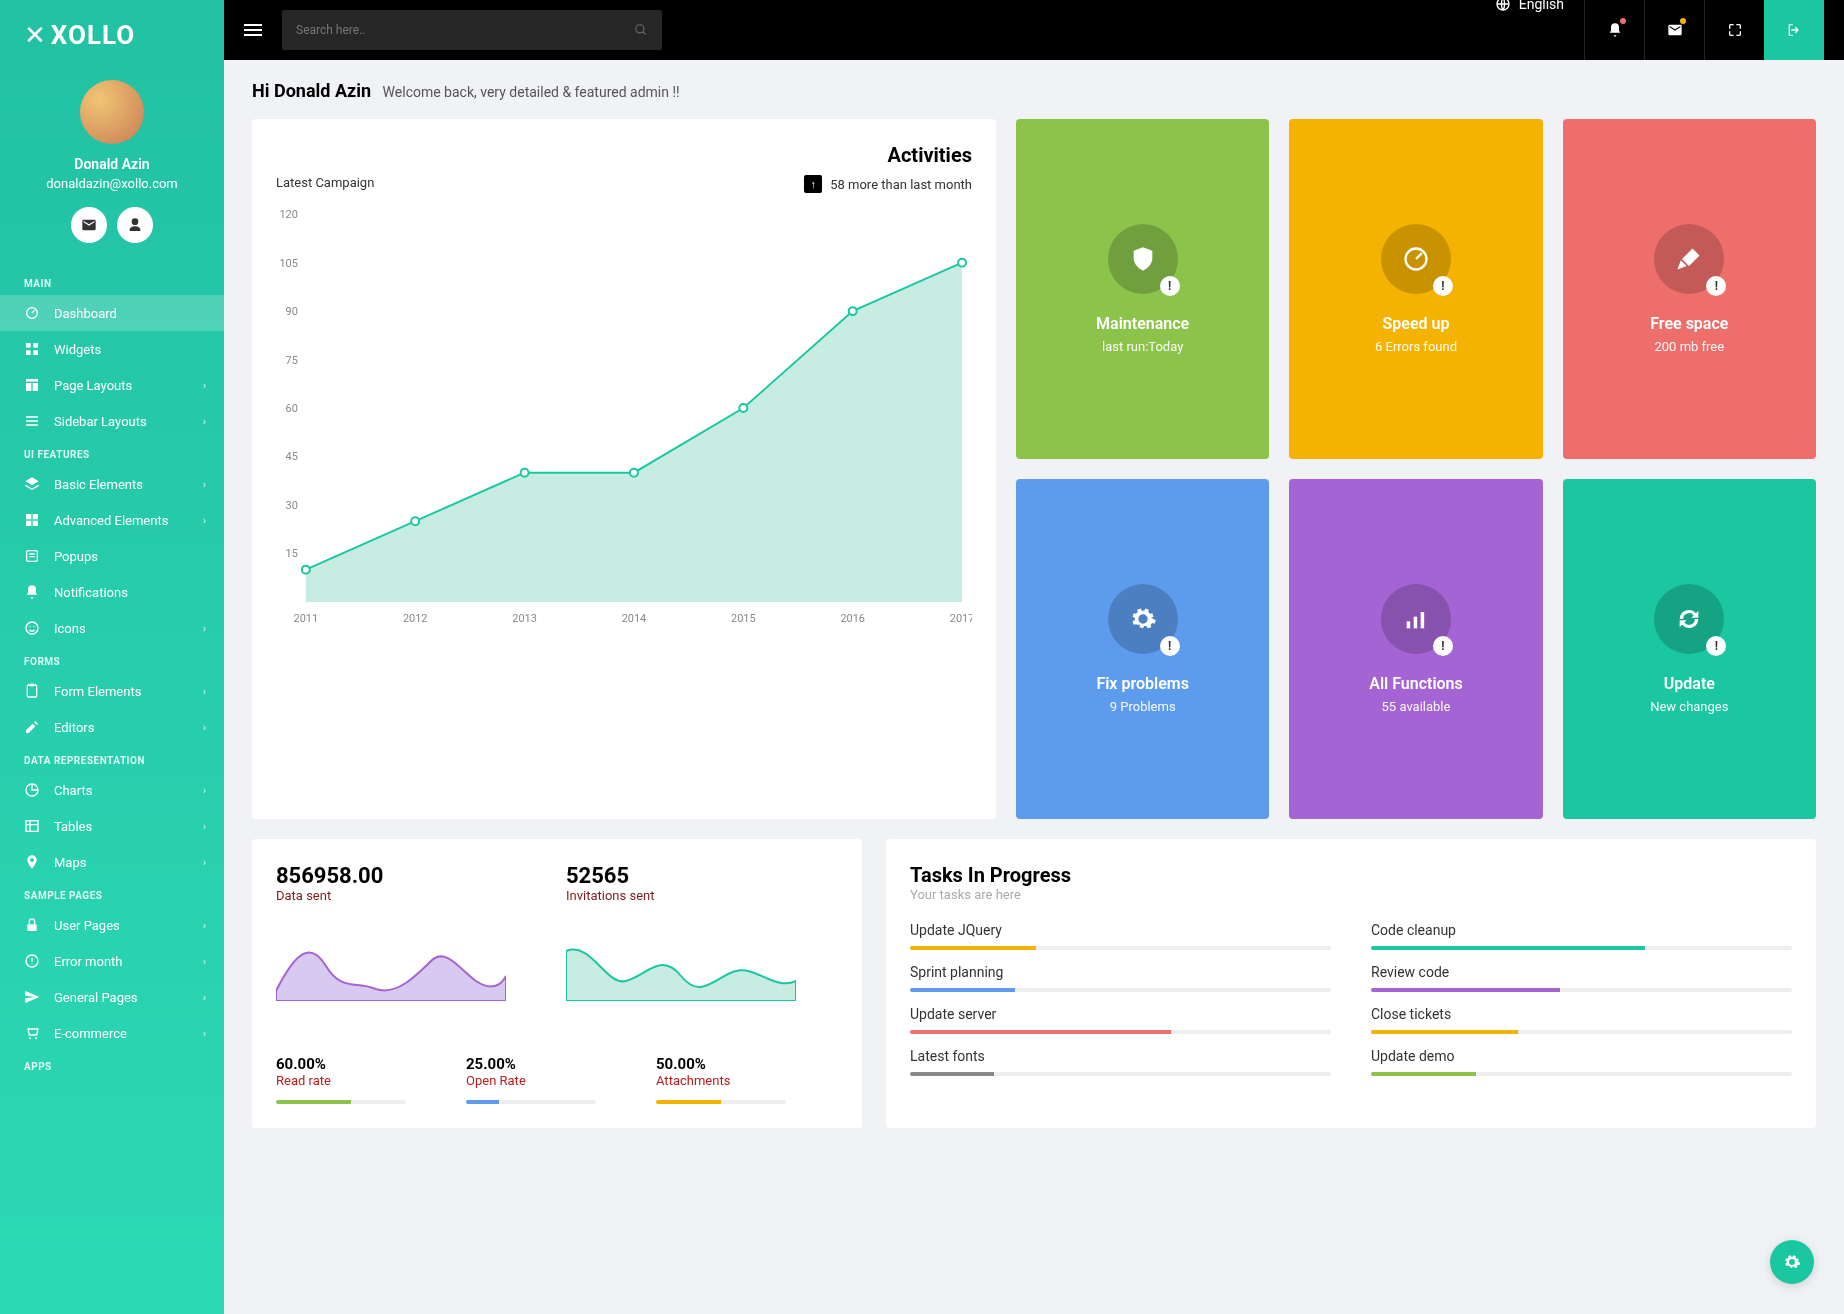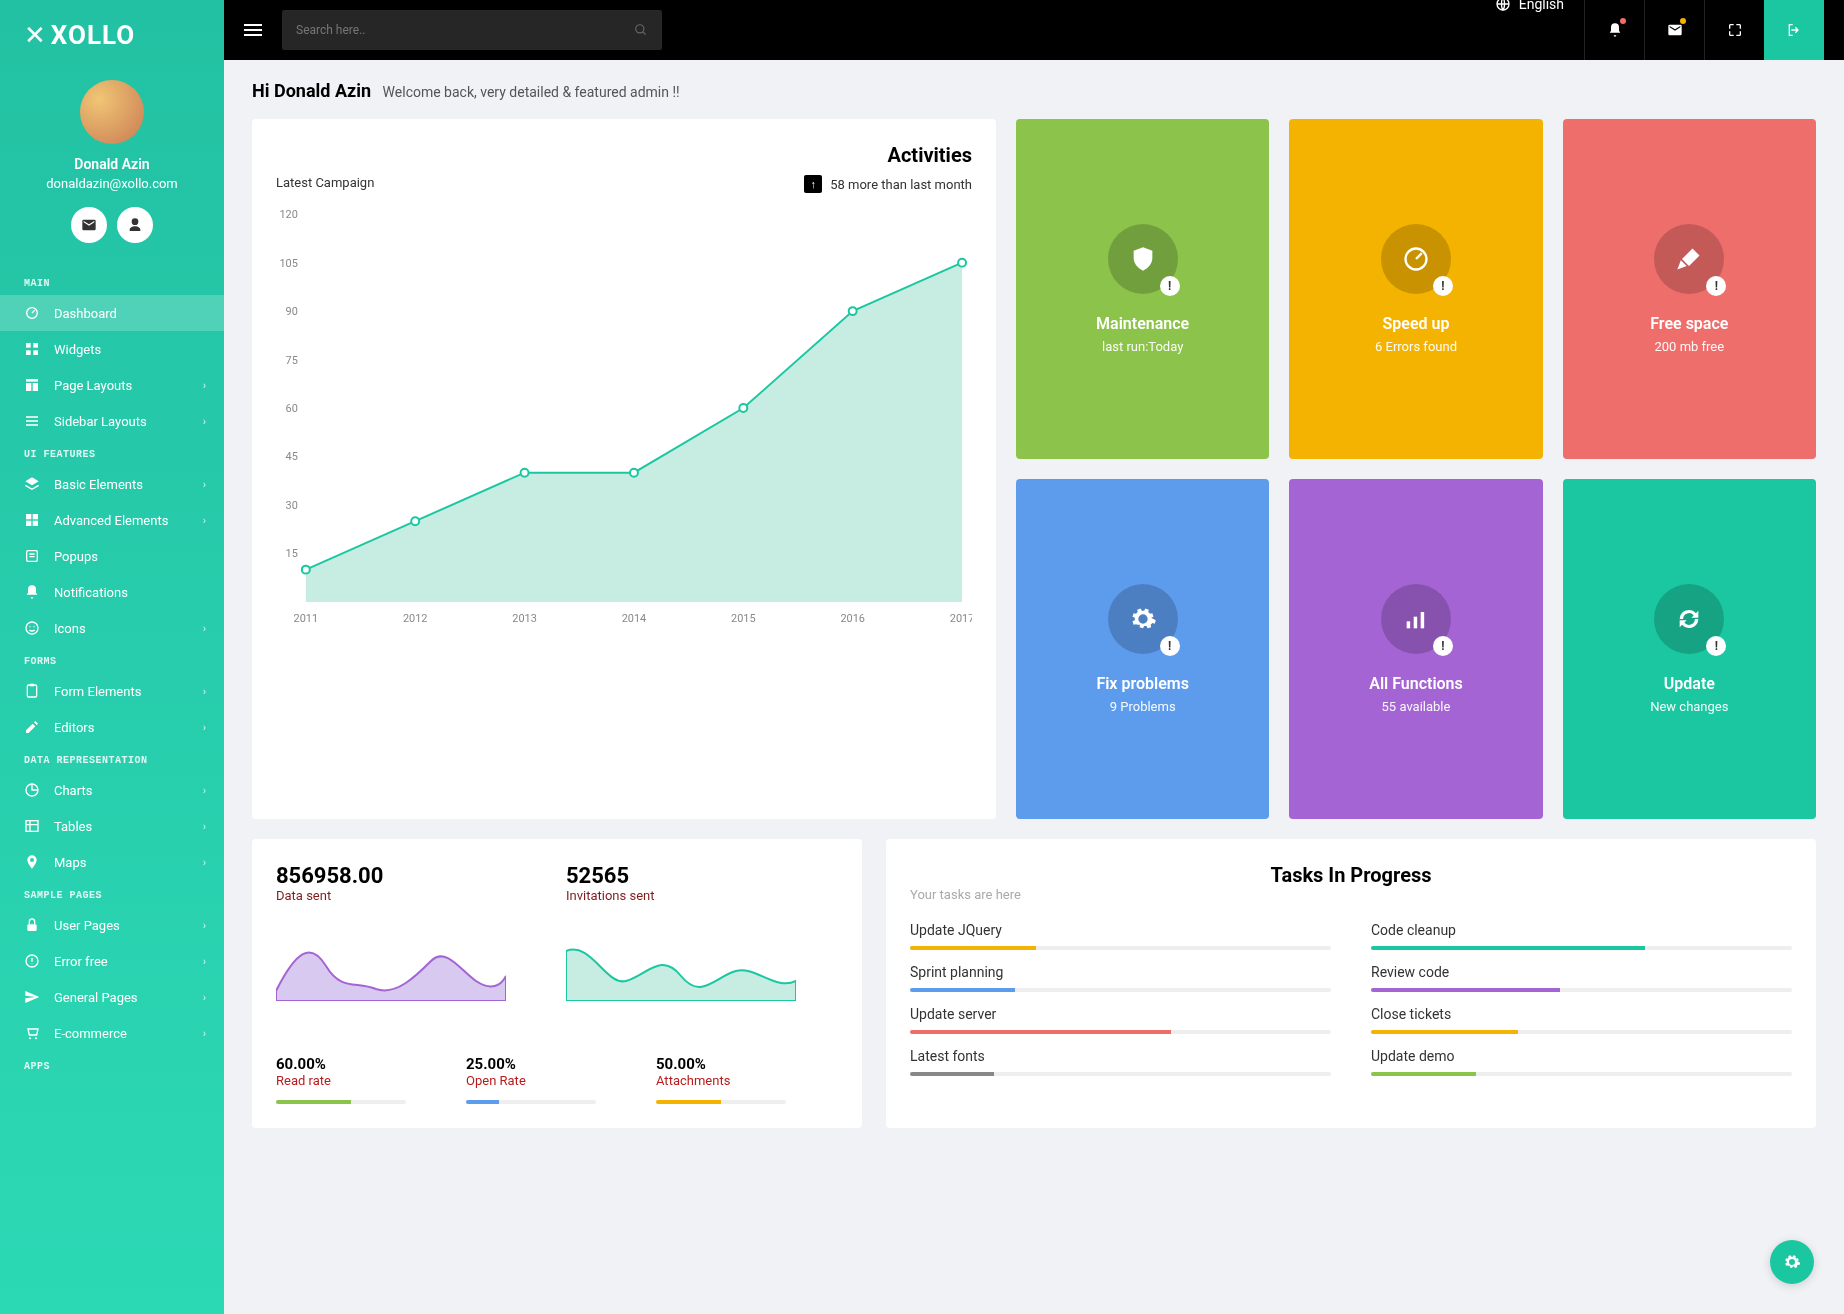--- a/index.html
+++ b/index.html
@@ -9,21 +9,21 @@
 .sidebar { width: 224px; background: linear-gradient(180deg, #22c1a3 0%, #2cd9b5 100%); color: #fff; min-height: 100vh; font-size: 13px; }
 .logo { padding: 20px 24px; font-size: 26px; font-weight: 700; letter-spacing: 1px; display: flex; align-items: center; gap: 4px; }
 .logo .x { font-weight: 300; }
 .profile { text-align: center; padding: 10px 10px 25px; }
 .avatar { width: 64px; height: 64px; border-radius: 50%; background: #e8a87c; margin: 0 auto 12px; background: radial-gradient(circle at 30% 30%, #f0c674, #c97a53); }
 .username { font-weight: 600; font-size: 14px; margin-bottom: 4px; }
 .useremail { font-size: 13px; margin-bottom: 16px; }
 .profile-icons { display: flex; justify-content: center; gap: 10px; }
 .profile-icon-btn { width: 36px; height: 36px; border-radius: 50%; background: #fff; display: flex; align-items: center; justify-content: center; cursor: pointer; }
 .profile-icon-btn svg { width: 16px; height: 16px; fill: #333; }
-.nav-section-header { padding: 10px 24px 6px; font-size: 10px; font-weight: 700; letter-spacing: 0.5px; color: rgba(255,255,255,0.85); text-transform: uppercase; font-family: Liberation Mono, monospace; }
+.nav-section-header { padding: 10px 24px 6px; font-size: 10px; font-weight: 700; letter-spacing: 0.5px; color: rgba(255,255,255,0.85); text-transform: uppercase; }
 .nav-item { display: flex; align-items: center; padding: 10px 24px; cursor: pointer; position: relative; }
 .nav-item.active { background: rgba(255,255,255,0.2); }
 .nav-item .nav-icon { width: 16px; height: 16px; margin-right: 14px; fill: #fff; flex-shrink: 0; }
 .nav-item .nav-label { flex: 1; font-size: 13px; }
 .nav-item .chevron { position: absolute; right: 18px; font-size: 11px; color: rgba(255,255,255,0.8); }
 
 
 .main { flex: 1; display: flex; flex-direction: column; }
 .topbar { height: 60px; background: #000; display: flex; align-items: center; padding: 0 20px; color: #fff; }
 .hamburger { width: 18px; cursor: pointer; margin-right: 20px; }
@@ -72,21 +72,21 @@
 .stat-block h3 { font-size: 22px; font-weight: 700; }
 .stat-block p { font-size: 13px; color: #7f1d1d; }
 .sparkline { width: 230px; height: 80px; margin-top: 18px; }
 .stats-bottom { display: flex; gap: 60px; margin-top: 50px; }
 .rate h4 { font-size: 15px; font-weight: 700; }
 .rate p { font-size: 13px; color: #b91c1c; margin-bottom: 12px; }
 .rate-bar { width: 130px; height: 4px; background: #eee; border-radius: 2px; overflow: hidden; }
 .rate-bar span { display: block; height: 100%; }
 
 .tasks-card { flex: 1; }
-.tasks-card h2 { font-size: 20px; text-align: center; }
+.tasks-card h2 { font-size: 20px; }
 .tasks-sub { font-size: 13px; color: #aaa; margin-bottom: 20px; }
 .tasks-grid { display: grid; grid-template-columns: 1fr 1fr; gap: 14px 40px; }
 .task-item p { font-size: 14px; color: #333; margin-bottom: 8px; }
 .task-bar { height: 4px; background: #eee; border-radius: 2px; overflow: hidden; }
 .task-bar span { display: block; height: 100%; }
 
 .fab { position: fixed; bottom: 30px; right: 30px; width: 44px; height: 44px; border-radius: 50%; background: #1ac7a1; display: flex; align-items: center; justify-content: center; cursor: pointer; box-shadow: 0 2px 10px rgba(0,0,0,0.15); }
 .fab svg { width: 18px; height: 18px; fill: #fff; }
 </style>
 </head>
@@ -242,21 +242,21 @@
         <path d="M8 11V7a4 4 0 118 0v4" fill="none" stroke="#fff" stroke-width="2"></path>
       </svg>
       <span class="nav-label">User Pages</span>
       <span class="chevron">›</span>
     </div>
   <div class="nav-item">
       <svg class="nav-icon" viewBox="0 0 24 24">
         <circle cx="12" cy="12" r="9" fill="none" stroke="#fff" stroke-width="2"></circle>
         <path d="M12 7v6M12 16v1" stroke="#fff" stroke-width="2"></path>
       </svg>
-      <span class="nav-label">Error free</span>
+      <span class="nav-label">Error month</span>
       <span class="chevron">›</span>
     </div>
   <div class="nav-item">
       <svg class="nav-icon" viewBox="0 0 24 24">
         <path d="M2 21l21-9L2 3v7l15 2-15 2z"></path>
       </svg>
       <span class="nav-label">General Pages</span>
       <span class="chevron">›</span>
     </div>
   <div class="nav-item">

